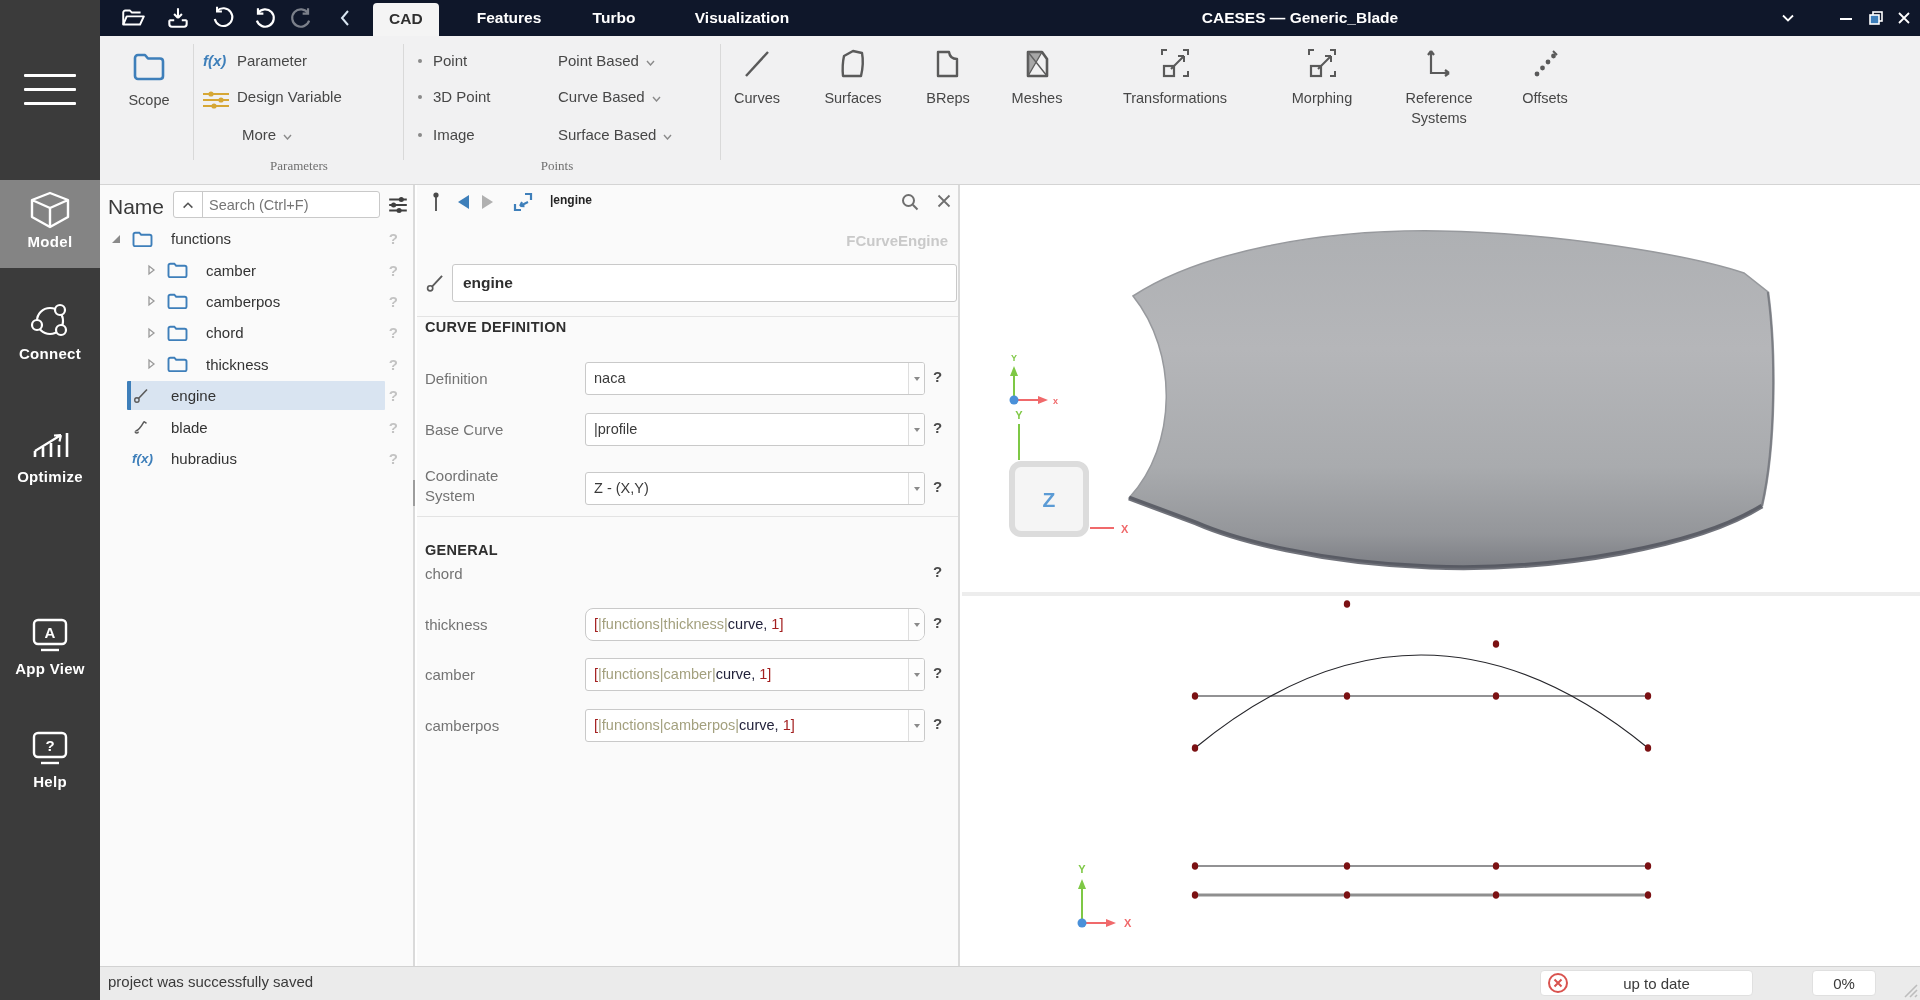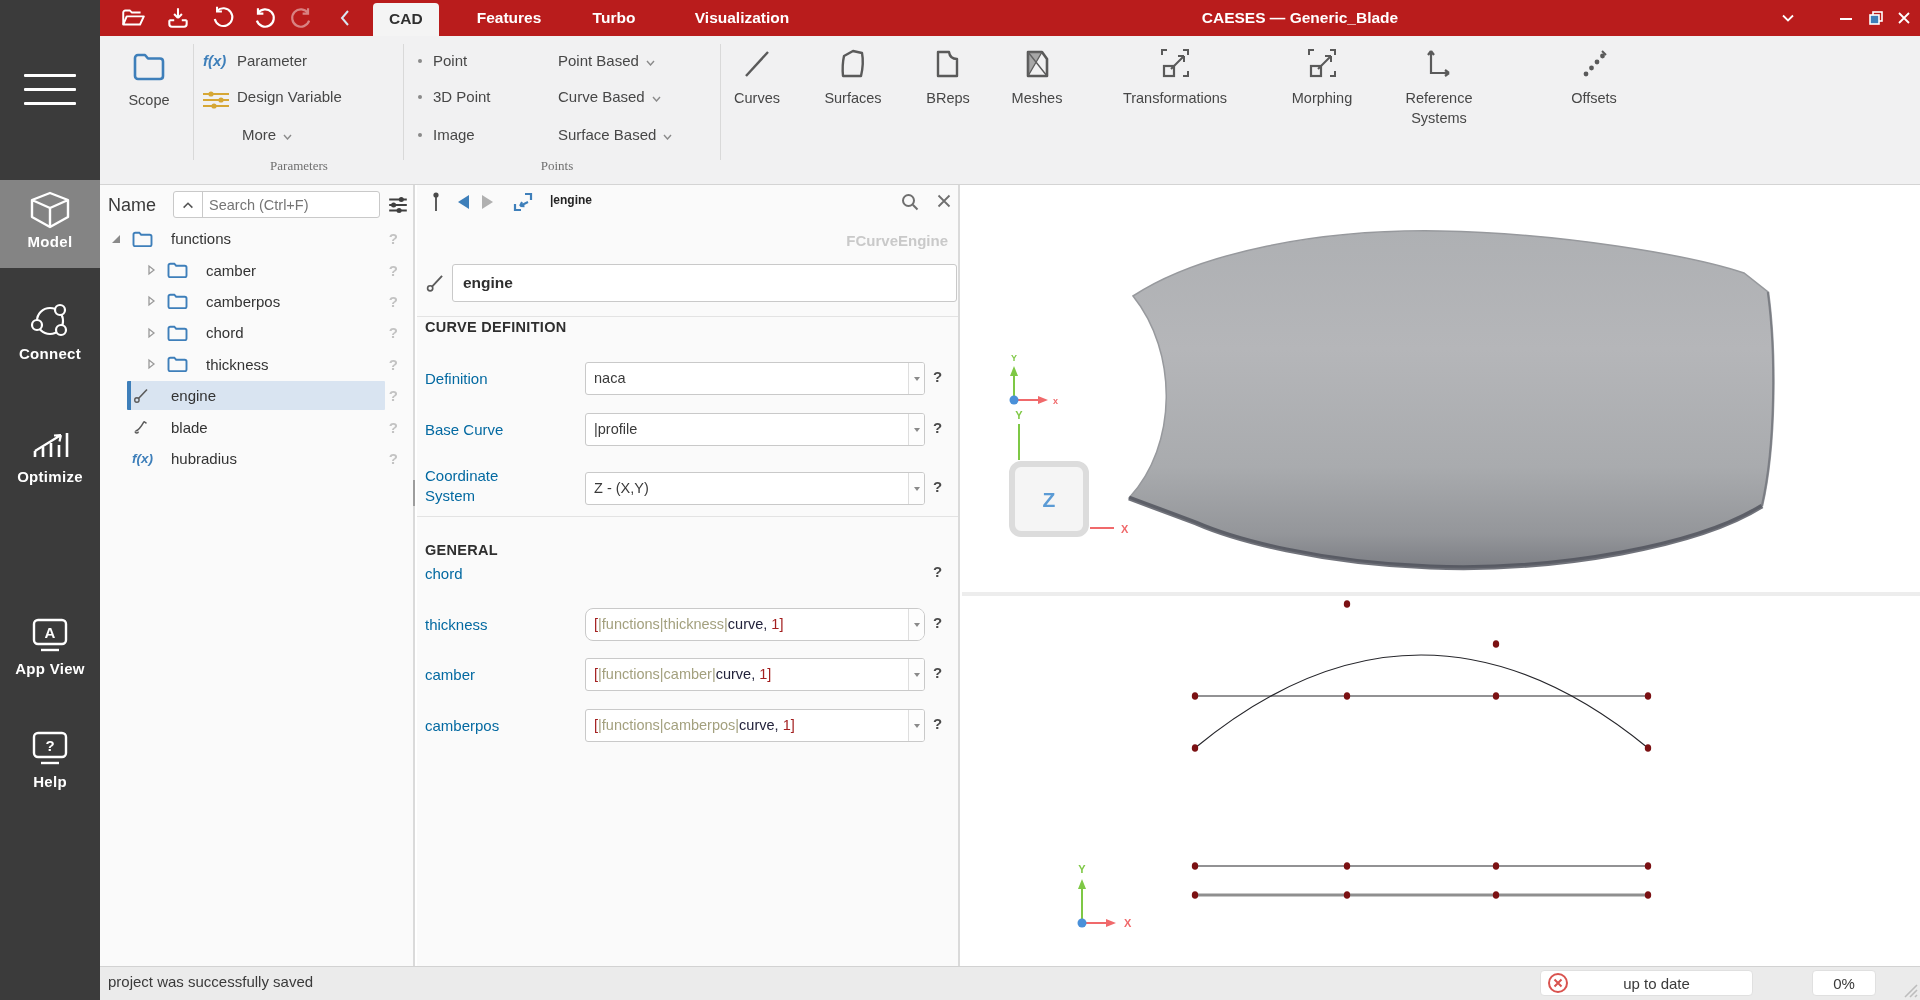--- a/index.html
+++ b/index.html
@@ -8,21 +8,21 @@
   svg{display:block;}
   
   .sidebar{position:absolute;left:0;top:0;width:100px;height:1000px;background:#3b3b3b;}
   .burger{position:absolute;left:24px;top:74px;width:52px;height:34px;cursor:pointer;}
   .burger div{height:3px;background:#fff;margin:0 0 11px 0;border-radius:1px;}
   .side-tile{position:absolute;left:0;width:100px;text-align:center;color:#fff;}
   .side-tile.selected{background:#848484;}
   .side-tile .lbl{font-weight:bold;font-size:15px;letter-spacing:.3px;margin-top:3px;}
   .side-tile svg{margin:10px auto 0 auto;}
   
-  .titlebar{position:absolute;left:100px;top:0;width:1820px;height:36px;background:#b91c1c;}
+  .titlebar{position:absolute;left:100px;top:0;width:1820px;height:36px;background:#0f172a;}
   .tb-ic{position:absolute;top:5px;width:26px;height:26px;}
   .tb-ic.dim{opacity:.45;}
   .tab{position:absolute;top:0;height:36px;line-height:36px;color:#fff;font-weight:bold;
        font-size:15.5px;text-align:center;cursor:pointer;}
   .tab.active{top:3px;height:33px;line-height:32px;background:#f4f4f4;color:#2f2f2f;
        border-radius:4px 4px 0 0;padding:0 16px;}
   .tb-title{position:absolute;left:900px;top:0;width:600px;height:36px;line-height:36px;
        text-align:center;color:#fff;font-weight:bold;font-size:15.5px;}
   .winbtn{position:absolute;top:10px;width:18px;height:16px;cursor:pointer;}
   
@@ -35,21 +35,21 @@
   .bullet{display:inline-block;width:4px;height:4px;border-radius:50%;background:#8a8a8a;
           vertical-align:3px;margin-right:11px;}
   .chev{display:inline-block;margin-left:7px;}
   .bigbtn{position:absolute;top:6px;width:96px;text-align:center;cursor:pointer;transform:translateX(-50%);}
   .bigbtn .ic{height:44px;display:flex;align-items:center;justify-content:center;}
   .bigbtn .bl{font-size:14.5px;color:#474747;line-height:20px;margin-top:2px;}
   
   .tree-panel{position:absolute;left:100px;top:185px;width:315px;height:781px;background:#fafafa;
               border-right:2px solid #dadada;box-sizing:border-box;}
   .tree-head{position:absolute;left:0;top:6px;width:100%;height:28px;}
-  .tree-head .colname{position:absolute;left:8px;top:4px;font-size:18px;color:#3a3a3a;text-align:center;}
+  .tree-head .colname{position:absolute;left:8px;top:4px;font-size:21px;color:#3a3a3a;text-align:center;}
   .srchbox{position:absolute;left:73px;top:0;width:207px;height:27px;background:#fff;
            border:1px solid #c9c9c9;border-radius:3px;box-sizing:border-box;display:flex;}
   .srch-ch{width:28px;border-right:1px solid #c9c9c9;display:flex;align-items:center;justify-content:center;cursor:pointer;}
   .srchbox input{flex:1;border:0;outline:none;background:transparent;font-size:14.5px;color:#555;
            font-family:inherit;padding:0 6px;min-width:0;}
   .filter-ic{position:absolute;left:287px;top:3px;width:22px;height:22px;cursor:pointer;}
   .tree-list{position:absolute;left:0;top:38px;width:100%;}
   .trow{position:relative;height:31.4px;display:flex;align-items:center;font-size:15px;color:#333;cursor:pointer;}
   .trow .hl{position:absolute;left:27px;top:1px;bottom:1px;width:258px;background:#d9e4f1;
             border-left:4px solid #3e7fba;box-sizing:border-box;border-radius:1px;}
@@ -67,21 +67,21 @@
   .ed-head{position:absolute;left:0;top:5px;width:100%;height:28px;}
   .edh-ic{position:absolute;top:2px;cursor:pointer;}
   .crumb{position:absolute;left:133px;top:3px;font-size:12px;font-weight:bold;color:#242424;}
   .type-lbl{position:absolute;right:10px;top:47px;font-size:15px;font-weight:bold;color:#c9c9c9;}
   .name-ic{position:absolute;left:8px;top:88px;}
   .name-input{position:absolute;left:35px;top:79px;width:505px;height:38px;box-sizing:border-box;
       border:1px solid #c9c9c9;border-radius:3px;background:#fff;font-family:inherit;
       font-size:15.5px;font-weight:bold;color:#2f2f2f;padding:0 10px;outline:none;}
   .eddiv{position:absolute;left:0;width:100%;height:1px;background:#e3e3e3;}
   .sectitle{position:absolute;left:8px;font-size:14.5px;font-weight:bold;color:#2f2f2f;letter-spacing:.3px;}
-  .plabel{position:absolute;left:8px;width:140px;font-size:15px;color:#0369a1;line-height:1.3;}
+  .plabel{position:absolute;left:8px;width:140px;font-size:15px;color:#737373;line-height:1.3;}
   .combo{position:absolute;left:168px;width:340px;height:33px;background:#fff;border:1px solid #c9c9c9;
          border-radius:3px;box-sizing:border-box;font-size:14.5px;line-height:31px;cursor:pointer;
          padding-left:8px;white-space:nowrap;overflow:hidden;}
   .combo .dd{position:absolute;right:0;top:0;width:15px;height:100%;border-left:1px solid #dedede;
          display:flex;align-items:center;justify-content:center;background:#fdfdfd;}
   .dd i{width:0;height:0;border-left:3.5px solid transparent;border-right:3.5px solid transparent;
          border-top:4.5px solid #8a8a8a;}
   .help{position:absolute;left:516px;font-size:15px;font-weight:bold;color:#4a4a4a;cursor:pointer;}
   .v-br{color:#a31f1f;} .v-path{color:#a3a07e;} .v-main{color:#23233c;} .v-num{color:#a31f1f;}
   
@@ -331,21 +331,21 @@
       <div class="bl">Morphing</div>
     </div>
     <div class="bigbtn" style="left:1339px;width:100px;">
       <div class="ic">
           <svg width="36" height="36" viewBox="0 0 36 36">
             <path d="M10 5 V27 H28 M10 5 l-3 4 M10 5 l3 4 M28 27 l-4-3 M28 27 l-4 3" fill="none" stroke="#5a5a5a" stroke-width="2.2"></path>
           </svg>
         </div>
       <div class="bl">Reference Systems</div>
     </div>
-    <div class="bigbtn" style="left:1494px;">
+    <div class="bigbtn" style="left:1445px;">
       <div class="ic">
           <svg width="34" height="34" viewBox="0 0 34 34">
             <path d="M25 4 L29 8" stroke="#5a5a5a" stroke-width="2"></path>
             <circle cx="9" cy="27" r="2.4" fill="#5a5a5a"></circle>
             <circle cx="14.5" cy="21" r="2.4" fill="#5a5a5a"></circle>
             <circle cx="20" cy="15" r="2.4" fill="#5a5a5a"></circle>
             <circle cx="25.5" cy="9" r="2.4" fill="#5a5a5a"></circle>
           </svg>
         </div>
       <div class="bl">Offsets</div>

